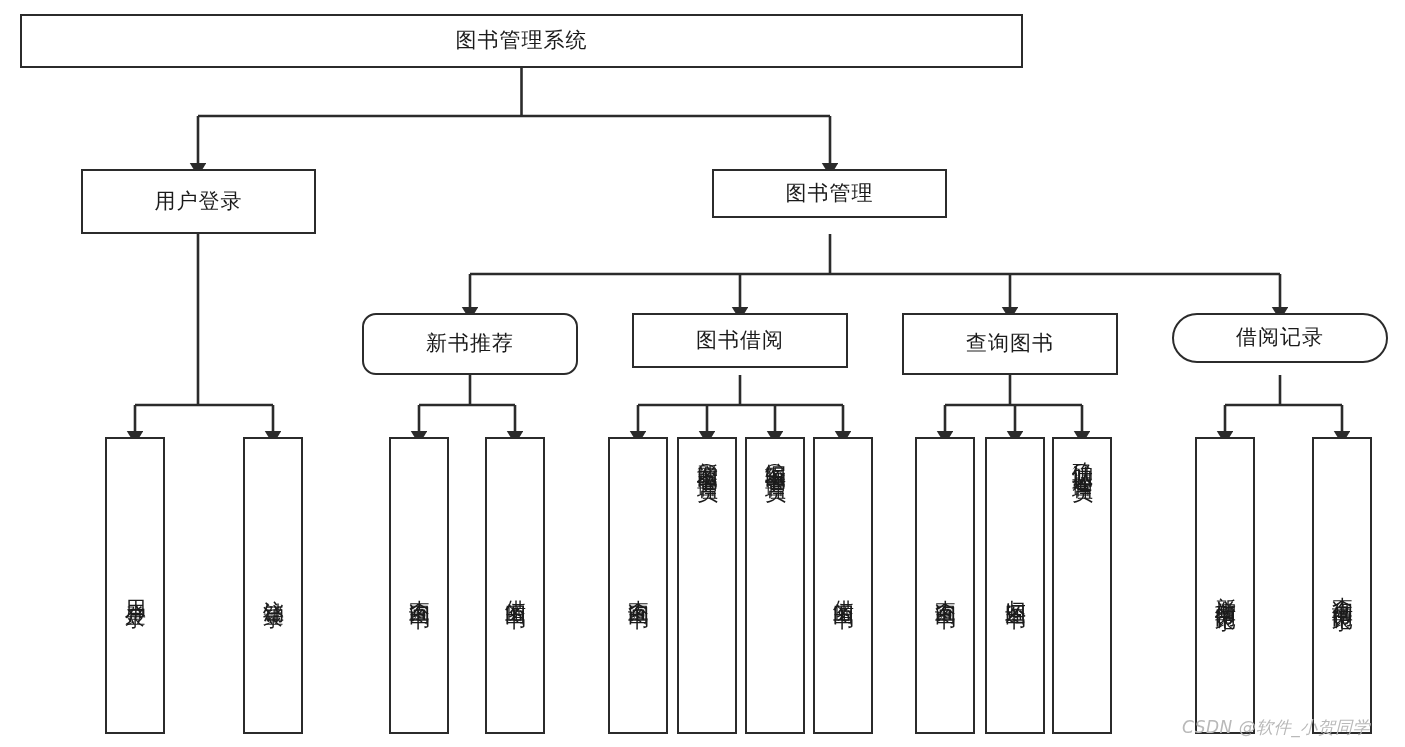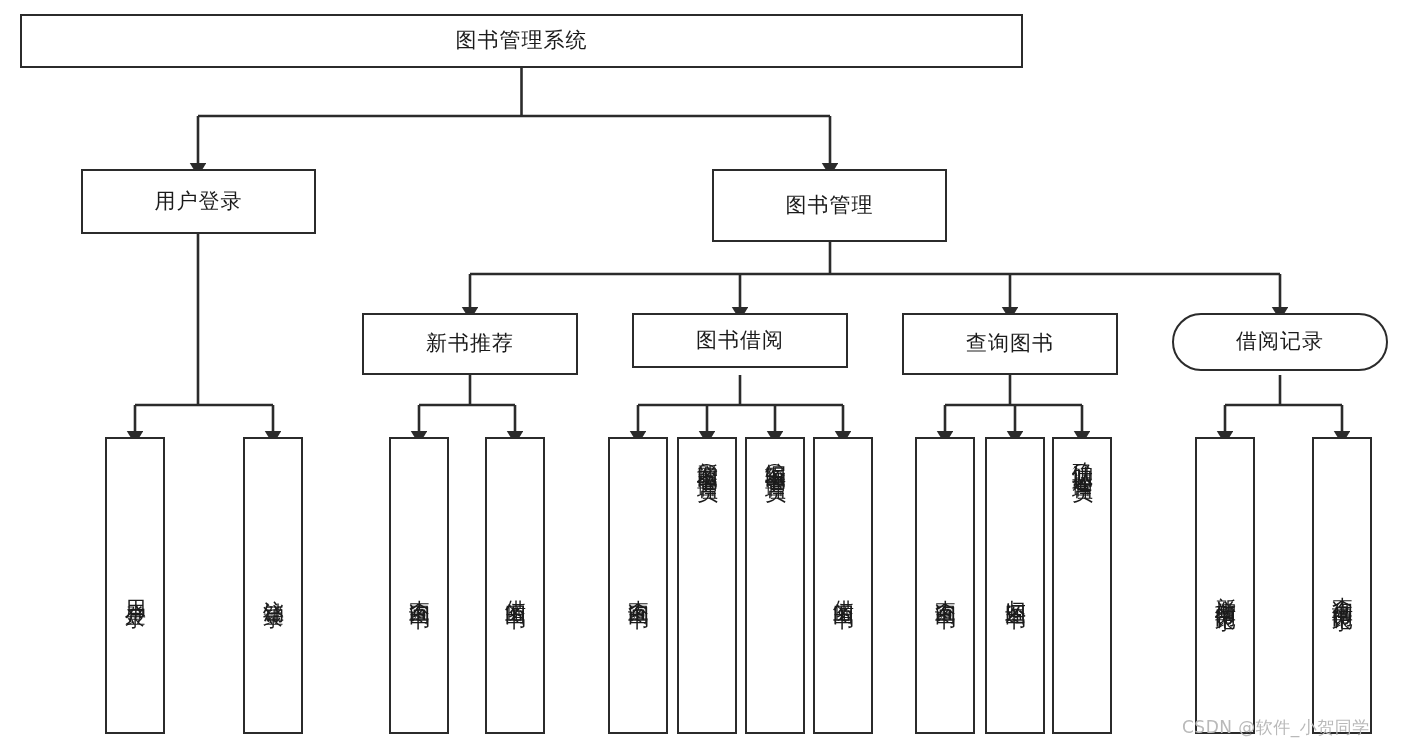--- a/index.html
+++ b/index.html
@@ -122,34 +122,34 @@
     </g>
   </svg>
 
   <div class="node horizontal" style="left: 20px; top: 14px; width: 1003px; height: 54px; border-color: rgb(43, 43, 43); color: rgb(27, 27, 27);">
     <span>图书管理系统</span>
   </div>
 
   <div class="node horizontal" style="left: 81px; top: 169px; width: 235px; height: 65px; border-color: rgb(43, 43, 43); color: rgb(27, 27, 27);">
     <span>用户登录</span>
   </div>
-  <div class="node horizontal" style="left: 712px; top: 169px; width: 235px; height: 73px; border-color: rgb(43, 43, 43); color: rgb(27, 27, 27);">
+  <div class="node horizontal" style="left: 712px; top: 169px; width: 235px; height: 49px; border-color: rgb(43, 43, 43); color: rgb(27, 27, 27);">
     <span>图书管理</span>
   </div>
 
-  <div class="node horizontal" style="left: 362px; top: 313px; width: 216px; height: 62px; border-color: rgb(43, 43, 43); color: rgb(27, 27, 27);">
+  <div class="node horizontal" style="left: 362px; top: 313px; width: 216px; height: 62px; border-color: rgb(43, 43, 43); color: rgb(27, 27, 27); border-radius: 14px;">
     <span>新书推荐</span>
   </div>
   <div class="node horizontal" style="left: 632px; top: 313px; width: 216px; height: 55px; border-color: rgb(43, 43, 43); color: rgb(27, 27, 27);">
     <span>图书借阅</span>
   </div>
   <div class="node horizontal" style="left: 902px; top: 313px; width: 216px; height: 62px; border-color: rgb(43, 43, 43); color: rgb(27, 27, 27);">
     <span>查询图书</span>
   </div>
-  <div class="node horizontal" style="left: 1172px; top: 313px; width: 216px; height: 58px; border-color: rgb(43, 43, 43); color: rgb(27, 27, 27); border-radius: 31px;">
+  <div class="node horizontal" style="left: 1172px; top: 313px; width: 216px; height: 50px; border-color: rgb(43, 43, 43); color: rgb(27, 27, 27); border-radius: 31px;">
     <span>借阅记录</span>
   </div>
 
   <div class="node vertical centered" style="left: 105px; top: 437px; width: 60px; height: 297px; border-color: rgb(43, 43, 43); color: rgb(27, 27, 27);">
     <span class="vtext">用户登录</span>
   </div>
   <div class="node vertical centered" style="left: 243px; top: 437px; width: 60px; height: 297px; border-color: rgb(43, 43, 43); color: rgb(27, 27, 27);">
     <span class="vtext">注销登录</span>
   </div>
   <div class="node vertical centered" style="left: 389px; top: 437px; width: 60px; height: 297px; border-color: rgb(43, 43, 43); color: rgb(27, 27, 27);">
@@ -179,15 +179,15 @@
   <div class="node vertical" style="left: 1052px; top: 437px; width: 60px; height: 297px; border-color: rgb(43, 43, 43); color: rgb(27, 27, 27);">
     <span class="vtext">确认归还（管理员）</span>
   </div>
   <div class="node vertical centered" style="left: 1195px; top: 437px; width: 60px; height: 297px; border-color: rgb(43, 43, 43); color: rgb(27, 27, 27);">
     <span class="vtext">新增借阅记录</span>
   </div>
   <div class="node vertical centered" style="left: 1312px; top: 437px; width: 60px; height: 297px; border-color: rgb(43, 43, 43); color: rgb(27, 27, 27);">
     <span class="vtext">查询借阅记录</span>
   </div>
 
-  <div class="watermark" style="left: 1182px; top: 716px;">CSDN @软件_小贺同学</div>
+  <div class="watermark" style="left: 1182px; top: 716px; font-style: italic;">CSDN @软件_小贺同学</div>
 
 </div>
 
 </body></html>

